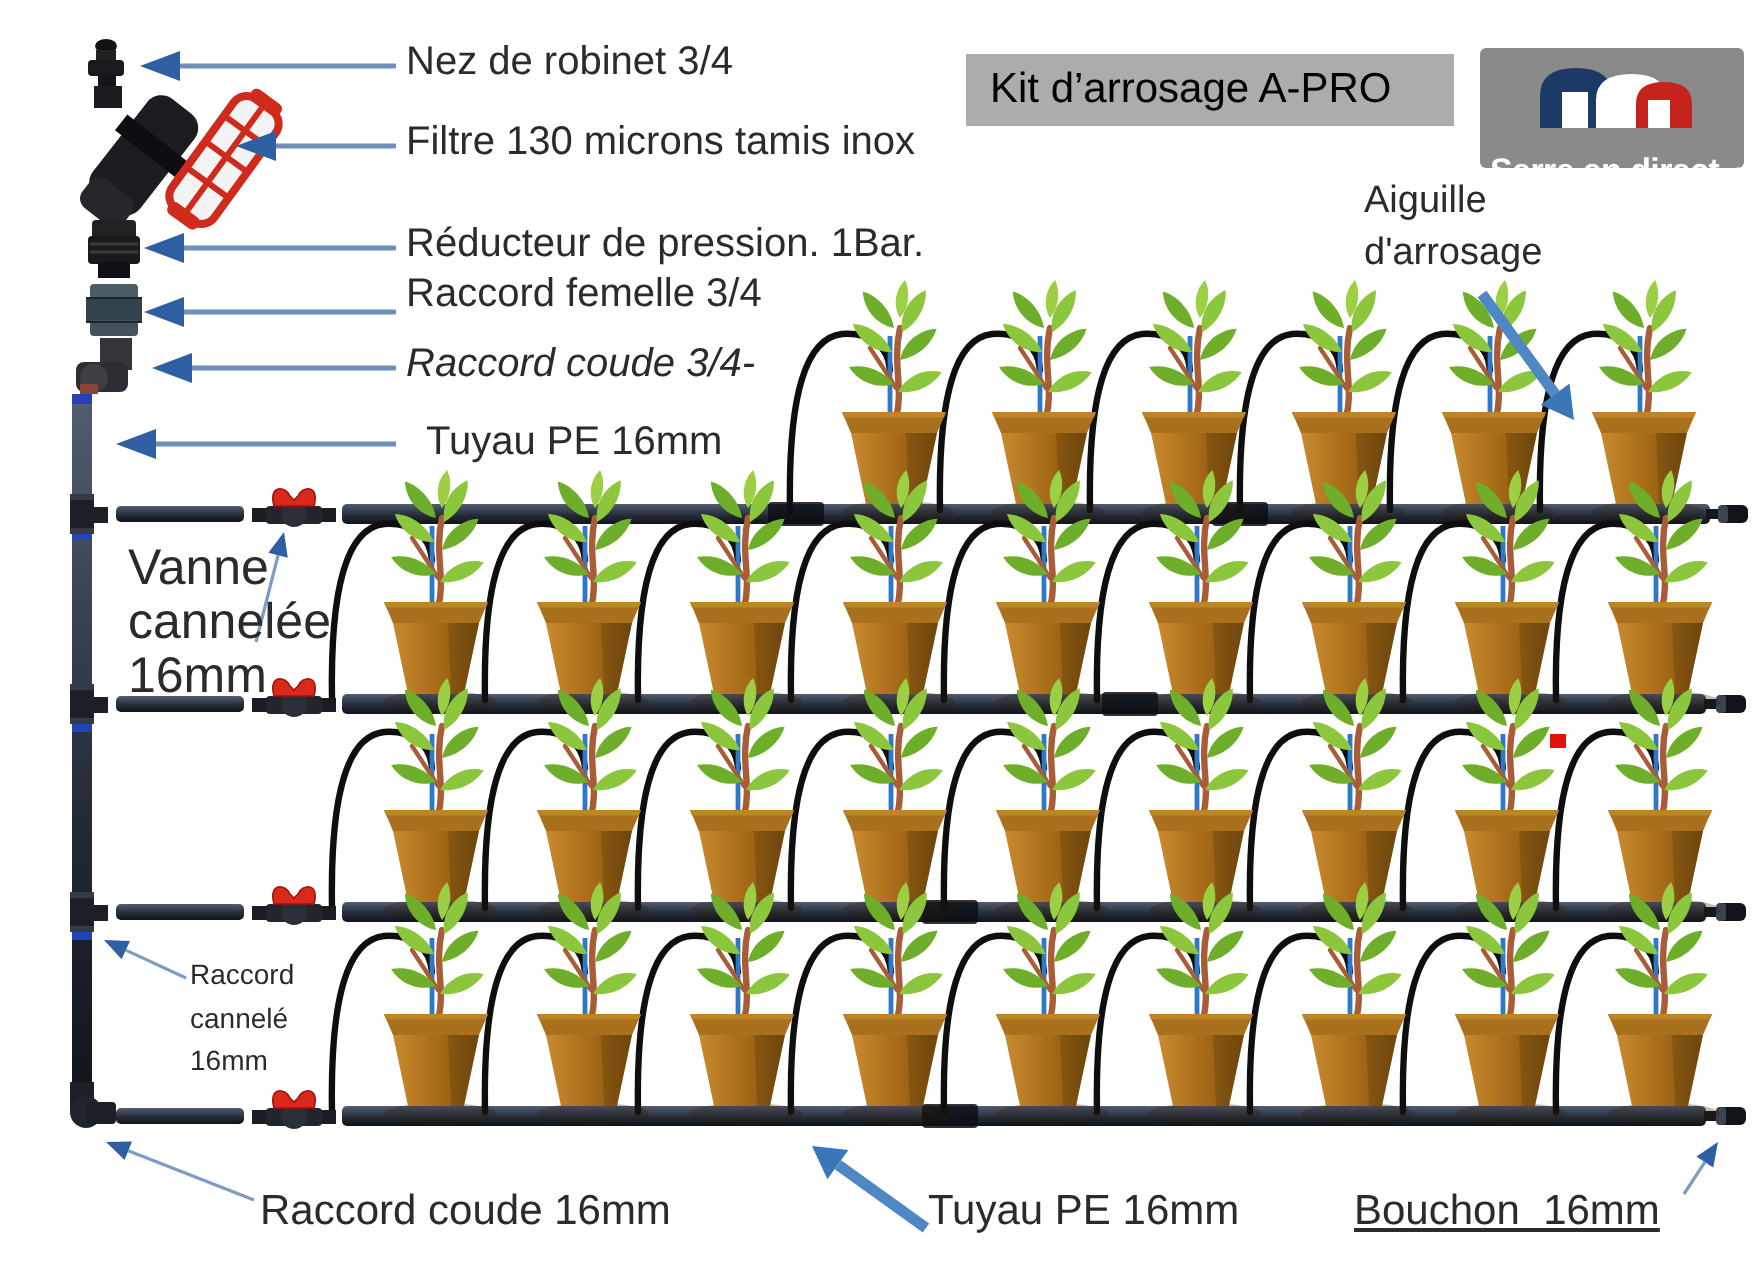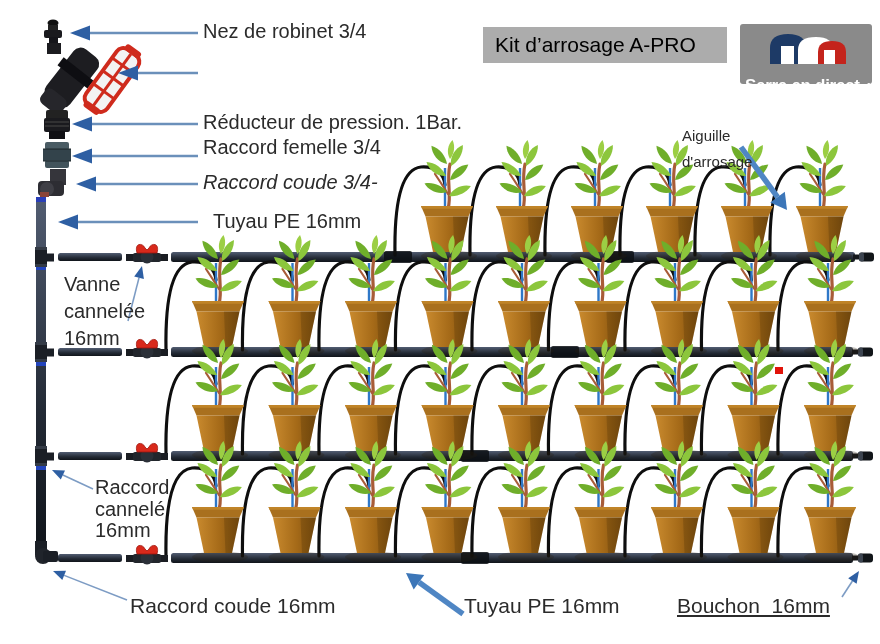--- a/index.html
+++ b/index.html
@@ -23,23 +23,23 @@
   }
   #logo-box{
     position:absolute;left:740px;top:24px;width:132px;height:60px;
     background:#8a8a8a;border-radius:3px;overflow:hidden;
   }
   #logo-text{
     position:absolute;left:5px;top:52px;color:#ffffff;font-size:17px;
     font-weight:bold;letter-spacing:-0.3px;white-space:nowrap;
   }
   #logo-tld{font-size:10px;font-weight:bold;}
-  #lbl-aiguille{left:682px;top:88px;font-size:15px;line-height:26px;margin-top:35px;}
-  #lbl-vanne{left:64px;top:271px;font-size:20px;line-height:27px;}
-  #lbl-cannele{left:95px;top:477px;font-size:20px;line-height:21.5px;}
+  #lbl-aiguille{left:682px;top:88px;font-size:19px;line-height:26px;}
+  #lbl-vanne{left:64px;top:271px;font-size:25px;line-height:27px;}
+  #lbl-cannele{left:95px;top:477px;font-size:14px;line-height:21.5px;}
   .botlbl{top:594px;font-size:21px;}
   #lbl-coude16{left:130px;}
   #lbl-tuyau-bot{left:464px;}
   #lbl-bouchon{left:677px;white-space:pre;text-decoration:underline;}
 </style>
 </head>
 <body>
 
 <div class="stage">
 
@@ -311,20 +311,21 @@
           <polygon points="859,571 856.6,583.8 848.2,578.3" fill="#2e5fa3"></polygon>
           <line x1="741" y1="147" x2="777.5648779367516" y2="197.07798500033365" stroke="#4f86c4" stroke-width="5.5"></line>
           <polygon points="787,210 770.3,202.4 784.8,191.8" fill="#3c76b8"></polygon>
           <line x1="463" y1="614" x2="418.9888702552262" y2="582.3428715870925" stroke="#4f86c4" stroke-width="5.5"></line>
           <polygon points="406,573 424.2,575.0 413.7,589.6" fill="#3c76b8"></polygon>
         </g>
       </svg>
     </div>
 
   <div class="lbl comp" id="lbl-nez">Nez de robinet 3/4</div>
+  <div class="lbl comp" id="lbl-filtre">Filtre 130 microns tamis inox</div>
   <div class="lbl comp" id="lbl-reducteur">Réducteur de pression. 1Bar.</div>
   <div class="lbl comp" id="lbl-femelle">Raccord femelle 3/4</div>
   <div class="lbl comp" id="lbl-coude34">Raccord coude 3/4-</div>
   <div class="lbl comp" id="lbl-tuyau-top">Tuyau PE 16mm</div>
 
   <div id="title-box">Kit d’arrosage A-PRO</div>
   <div id="logo-box">
     <svg width="132" height="60">
       <path d="M30,40 L30,24 Q30,10 48,10 Q66,10 66,24 L66,40 Z" fill="#1d3a66"></path>
       <rect x="41" y="22" width="13" height="18" fill="#ffffff"></rect>

